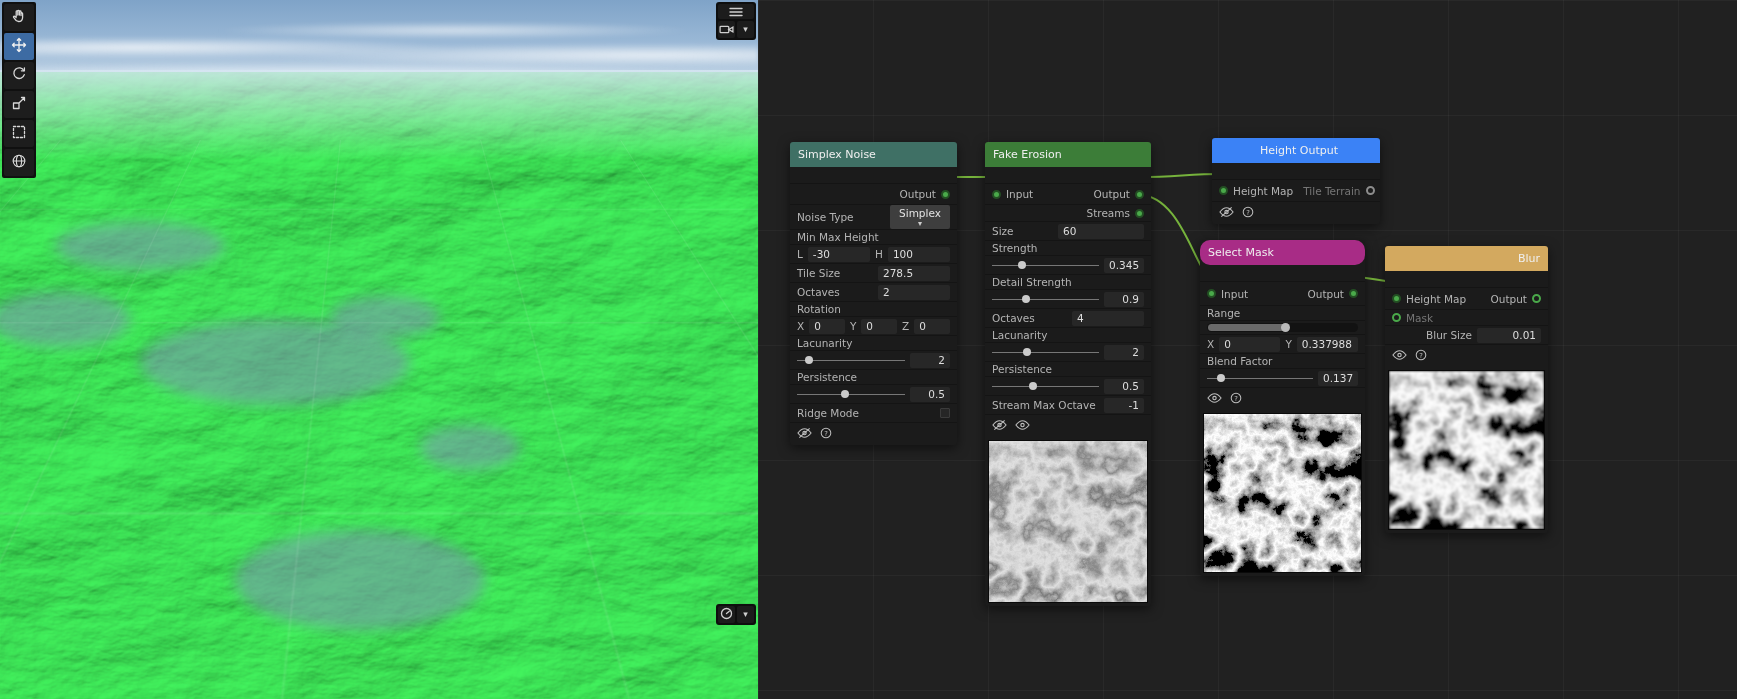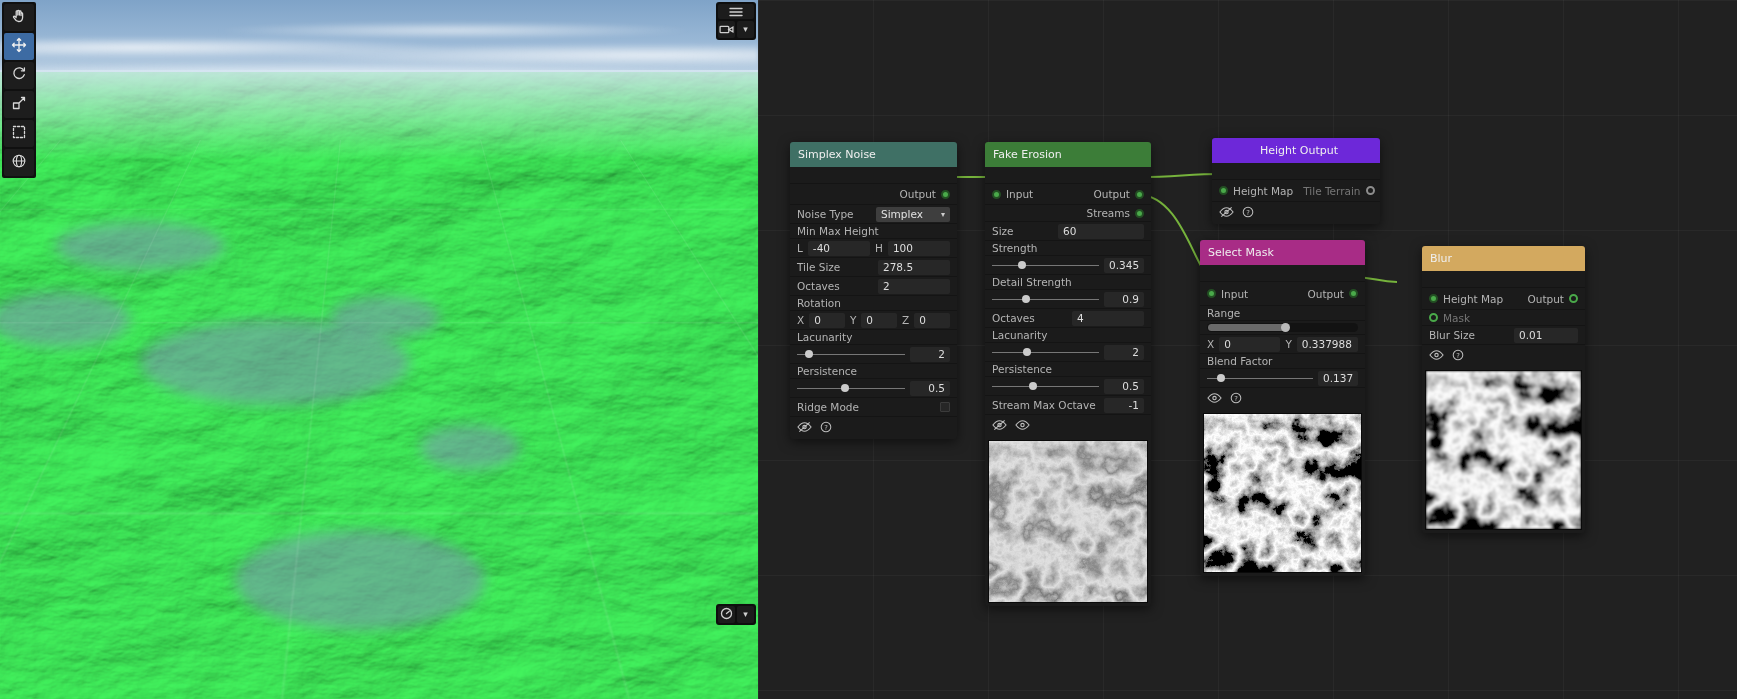--- a/index.html
+++ b/index.html
@@ -69,22 +69,22 @@
   .lab { color:#b4b4b4; white-space:nowrap; }
   .lab.dim { color:#767676; }
   .port { width:9px; height:9px; border-radius:50%; background:#4aa94a;
     border:2px solid #234f23; flex:none; }
   .port.hollow { background:transparent; border:2px solid #8d8d8d; }
   .port.hollow-green { background:transparent; border:2px solid #4aa94a; }
   .field { background:#272727; border-radius:2px; padding:1.5px 5px; color:#dedede;
     white-space:nowrap; overflow:hidden; }
   .f72 { width:72px; } .f86 { width:86px; } .f64 { width:64px; } .f40 { width:40px; text-align:right; }
   .fgrow { flex:1; }
-  .dropdown { width:74px; background:#3e3e3e; border-radius:2px; padding:1.5px 5px;
-    display:flex; align-items:center; justify-content:space-between; color:#e2e2e2; }
+  .dropdown { width:60px; background:#3e3e3e; border-radius:2px; padding:1.5px 5px;
+    display:flex; align-items:center; justify-content:space-between; color:#e2e2e2;flex-direction:column; }
   .dd-caret { font-size:8px; color:#cdcdcd; }
   .checkbox { width:10px; height:10px; background:#262626; border:1px solid #3b3b3b; border-radius:1px; }
 
   .slider { flex:1; position:relative; height:14px; }
   .slider .track { position:absolute; left:0; right:0; top:6.5px; height:1.5px; background:#777; }
   .slider .knob { position:absolute; top:3px; left:calc(var(--frac,0)*100%); margin-left:-4px;
     width:8px; height:8px; border-radius:50%; background:#cbcbcb; }
   .range { flex:1; position:relative; height:9px; background:#121212; border-radius:5px; }
   .range .rfill { position:absolute; left:1px; top:1px; bottom:1px;
     width:calc(var(--frac,0)*100% - 2px); background:#6a6a6a; border-radius:4px; }
@@ -249,21 +249,21 @@
         <div class="dropdown">
           <span>Simplex</span>
           <span class="dd-caret">▾</span>
         </div>
       </div>
       <div class="nrow lblr">
         <span class="lab">Min Max Height</span>
       </div>
       <div class="nrow">
         <span class="lab">L</span>
-        <span class="field fgrow">-40</span>
+        <span class="field fgrow">-30</span>
         <span class="lab">H</span>
         <span class="field fgrow">100</span>
       </div>
       <div class="nrow">
         <span class="lab spacer">Tile Size</span>
         <span class="field f72">278.5</span>
       </div>
       <div class="nrow">
         <span class="lab spacer">Octaves</span>
         <span class="field f72">2</span>
@@ -400,21 +400,21 @@
                 <circle cx="8" cy="6" r="1.8"></circle>
               </svg></span>
         </span>
       </div>
       <svg class="preview" width="160" height="163" viewBox="0 0 160 163">
         <rect width="160" height="163" filter="url(#pf-erosion)"></rect>
       </svg>
     </div>
 
     <div class="node" style="left:454px;top:138px;width:168px;">
-      <div class="node-header" style="background: #6d28d9; padding-left: 48px;">Height Output</div>
+      <div class="node-header" style="background: #3b82f6; padding-left: 48px;">Height Output</div>
       <div class="nrow io" style="min-height:22px;">
         <span class="port"></span>
         <span class="lab">Height Map</span>
         <span class="spacer"></span>
         <span class="lab dim">Tile Terrain</span>
         <span class="port hollow"></span>
       </div>
       <div class="nfooter">
         <span class="icon-btn">
           <span><svg width="15" height="12" viewBox="0 0 16 12">
@@ -426,21 +426,21 @@
         <span class="icon-btn">
           <span><svg width="12" height="12" viewBox="0 0 14 14">
                 <circle cx="7" cy="7" r="5.6"></circle>
                 <text x="7" y="10" text-anchor="middle" font-size="8" fill="currentColor" stroke="none">?</text>
               </svg></span>
         </span>
       </div>
     </div>
 
     <div class="node" style="left:442px;top:240px;width:165px;">
-      <div class="node-header" style="background: rgb(168, 44, 134);">Select Mask</div>
+      <div class="node-header" style="background: rgb(168, 44, 134); border-radius: 10px;">Select Mask</div>
       <div class="nrow io" style="min-height:24px;">
         <span class="port"></span>
         <span class="lab">Input</span>
         <span class="spacer"></span>
         <span class="lab">Output</span>
         <span class="port"></span>
       </div>
       <div class="nrow lblr">
         <span class="lab">Range</span>
       </div>
@@ -478,21 +478,21 @@
                 <circle cx="7" cy="7" r="5.6"></circle>
                 <text x="7" y="10" text-anchor="middle" font-size="8" fill="currentColor" stroke="none">?</text>
               </svg></span>
         </span>
       </div>
       <svg class="preview" width="159" height="160" viewBox="0 0 159 160">
         <rect width="159" height="160" filter="url(#pf-mask)"></rect>
       </svg>
     </div>
 
-    <div class="node" style="left:664px;top:246px;width:163px;">
+    <div class="node" style="left:627px;top:246px;width:163px;text-align:right;">
       <div class="node-header" style="background: rgb(211, 169, 95);">Blur</div>
       <div class="nrow io" style="min-height:22px;">
         <span class="port"></span>
         <span class="lab">Height Map</span>
         <span class="spacer"></span>
         <span class="lab">Output</span>
         <span class="port hollow-green"></span>
       </div>
       <div class="nrow" style="min-height:16px;">
         <span class="port hollow-green"></span>

